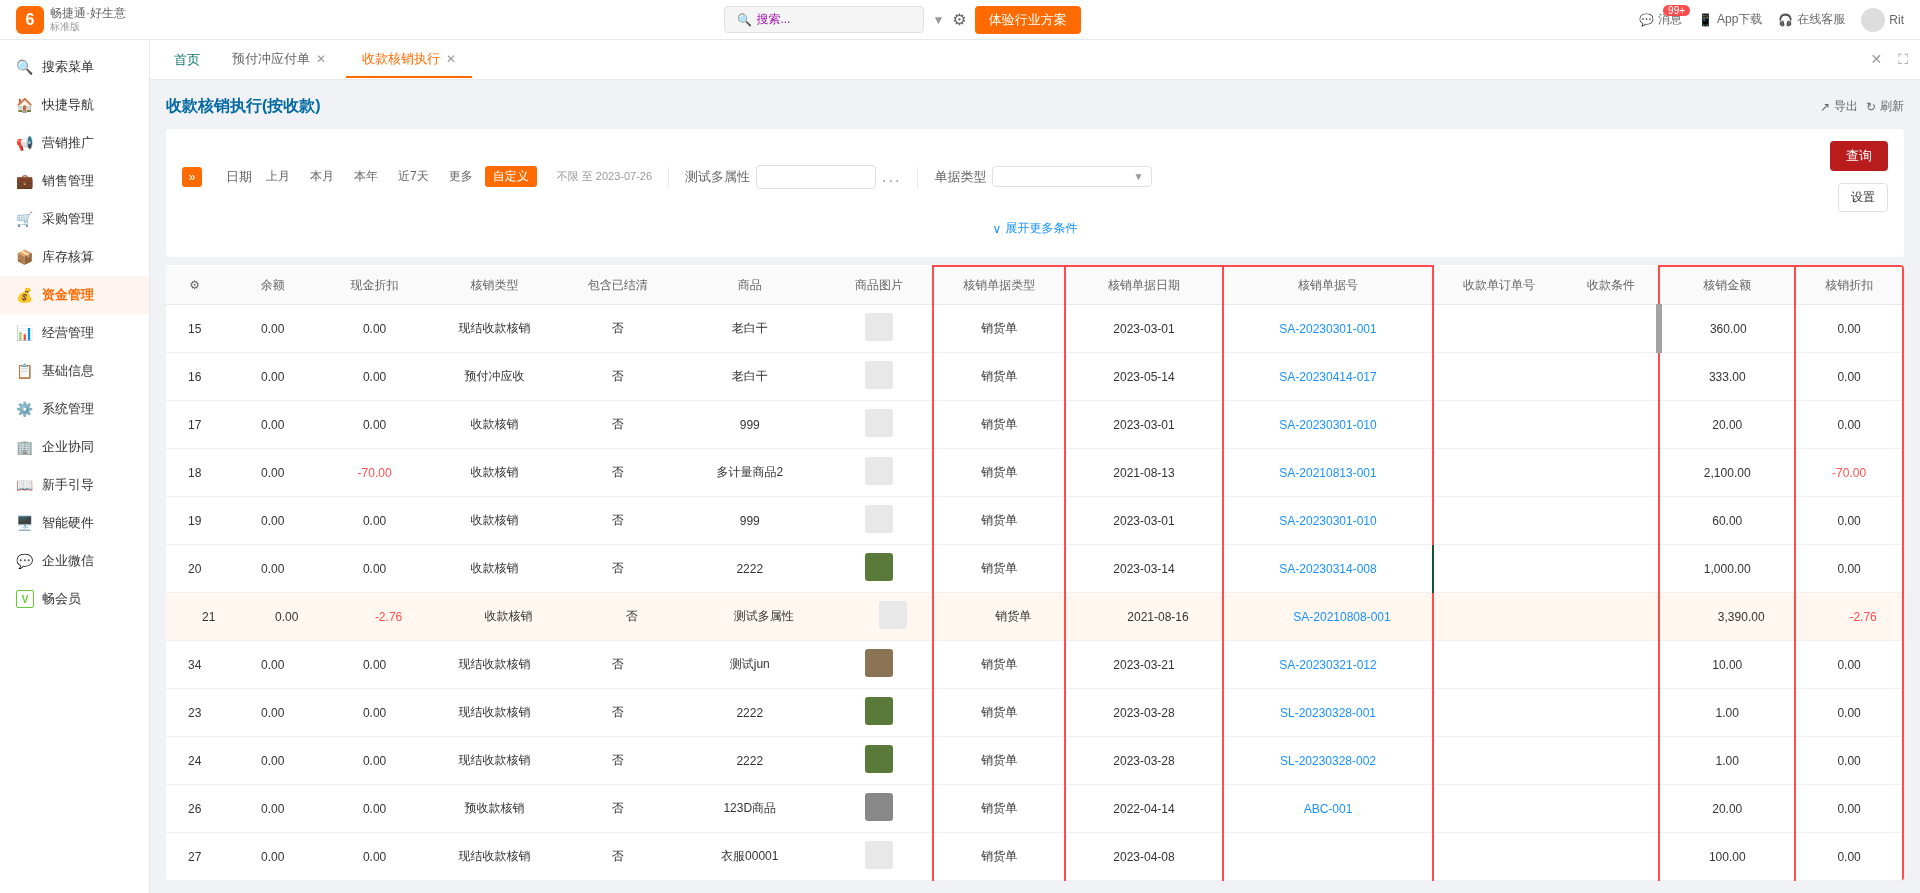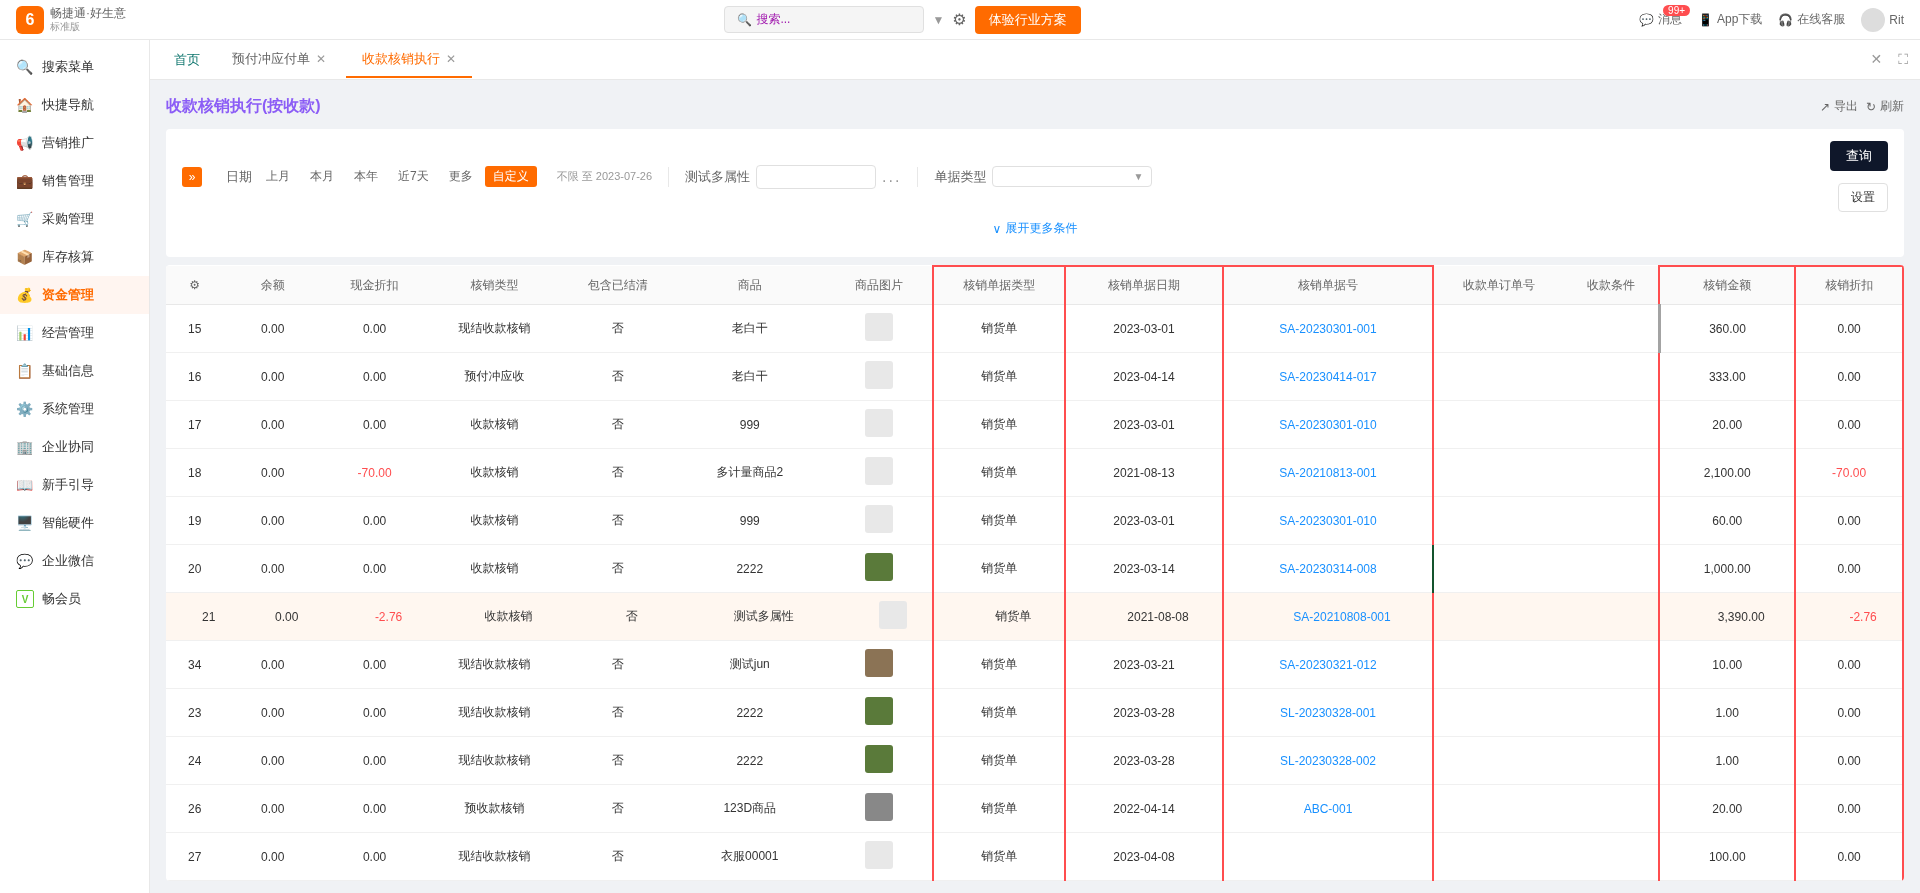--- a/index.html
+++ b/index.html
@@ -33,37 +33,37 @@
     .tab-item { display: flex; align-items: center; gap: 6px; padding: 8px 16px; cursor: pointer; font-size: 13px; color: #666; border-bottom: 2px solid transparent; margin-right: 4px; }
     .tab-item.active { color: #ff6b00; border-bottom-color: #ff6b00; }
     .tab-item .close-btn { font-size: 12px; color: #999; cursor: pointer; }
     .tab-home { color: #0f766e; font-size: 13px; padding: 8px 16px; cursor: pointer; }
     .tab-bar-right { margin-left: auto; display: flex; gap: 8px; }
     .tab-bar-btn { font-size: 14px; color: #999; cursor: pointer; padding: 4px; }
 
     
     .page-body { flex: 1; overflow: auto; padding: 16px; }
     .page-title-bar { display: flex; align-items: center; justify-content: space-between; margin-bottom: 12px; }
-    .page-title { font-size: 16px; font-weight: bold; color: #8b5cf6; }
+    .page-title { font-size: 16px; font-weight: bold; color: #0369a1; }
     .page-actions { display: flex; gap: 8px; }
     .action-btn { display: flex; align-items: center; gap: 4px; color: #666; font-size: 12px; cursor: pointer; }
     
     
     .filter-area { background: #fff; border-radius: 4px; padding: 12px 16px; margin-bottom: 8px; }
     .filter-row { display: flex; align-items: center; gap: 16px; flex-wrap: wrap; }
     .filter-item { display: flex; align-items: center; gap: 6px; }
     .filter-label { color: #666; font-size: 13px; }
     .filter-date-btns { display: flex; gap: 4px; align-items: center; }
     .date-btn { padding: 2px 8px; font-size: 12px; color: #666; cursor: pointer; border: none; background: none; }
     .date-btn.custom { background: #ff6b00; color: white; border-radius: 3px; padding: 2px 8px; }
     .date-range { color: #999; font-size: 11px; }
     .filter-divider { height: 20px; width: 1px; background: #e8e8e8; }
     .filter-input { border: 1px solid #e0e0e0; border-radius: 4px; padding: 4px 8px; font-size: 12px; min-width: 120px; color: #333; }
     .filter-dots { color: #999; font-size: 16px; letter-spacing: 2px; }
-    .query-btn { background: #0f172a; color: white; border: none; border-radius: 4px; padding: 6px 16px; font-size: 13px; cursor: pointer; }
+    .query-btn { background: #b91c1c; color: white; border: none; border-radius: 4px; padding: 6px 16px; font-size: 13px; cursor: pointer; }
     .settings-btn { border: 1px solid #e0e0e0; background: #fff; color: #333; border-radius: 4px; padding: 5px 12px; font-size: 12px; cursor: pointer; margin-top: 4px; display: block; }
     .expand-btn { display: flex; align-items: center; gap: 4px; color: #1890ff; font-size: 12px; cursor: pointer; margin: 8px 0; justify-content: center; }
     .orange-arrow { background: #ff6b00; color: white; width: 20px; height: 20px; border-radius: 3px; display: flex; align-items: center; justify-content: center; cursor: pointer; font-size: 12px; margin-right: 8px; }
 
     
     .table-wrapper { background: #fff; border-radius: 4px; overflow: auto; position: relative; }
     table { width: 100%; border-collapse: collapse; font-size: 12px; }
     thead tr { background: #fafafa; }
     th { padding: 10px 8px; text-align: center; color: #666; font-weight: normal; border-bottom: 1px solid #e8e8e8; white-space: nowrap; font-size: 12px; }
     td { padding: 8px 8px; text-align: center; border-bottom: 1px solid #f0f0f0; white-space: nowrap; }
@@ -292,33 +292,33 @@
     <td class="">0.00</td>
     <td>现结收款核销</td>
     <td>否</td>
     <td>老白干</td>
     <td><div class="thumbnail"></div></td>
     <td style="border-left:2px solid #ff4d4f;border-right:2px solid #ff4d4f">销货单</td>
     <td style="border-right:2px solid #ff4d4f">2023-03-01</td>
     <td style="border-right:2px solid #ff4d4f"><a class="link-cell">SA-20230301-001</a></td>
     <td></td>
     <td></td>
-    <td class="" style="border-left:3px solid #a3a3a3;border-right:2px solid #ff4d4f">360.00</td>
+    <td class="" style="border-left:6px solid #a3a3a3;border-right:2px solid #ff4d4f">360.00</td>
     <td class="" style="border-right:2px solid #ff4d4f">0.00</td>
   </tr>
               <tr>
     <td>16</td>
     <td>0.00</td>
     <td class="">0.00</td>
     <td>预付冲应收</td>
     <td>否</td>
     <td>老白干</td>
     <td><div class="thumbnail"></div></td>
     <td style="border-left:2px solid #ff4d4f;border-right:2px solid #ff4d4f">销货单</td>
-    <td style="border-right:2px solid #ff4d4f">2023-04-14</td>
+    <td style="border-right:2px solid #ff4d4f">2023-05-14</td>
     <td style="border-right:2px solid #ff4d4f"><a class="link-cell">SA-20230414-017</a></td>
     <td></td>
     <td></td>
     <td class="" style="border-left:2px solid #ff4d4f;border-right:2px solid #ff4d4f">333.00</td>
     <td class="" style="border-right:2px solid #ff4d4f">0.00</td>
   </tr>
               <tr>
     <td>17</td>
     <td>0.00</td>
     <td class="">0.00</td>
@@ -384,21 +384,21 @@
   </tr>
               <tr class="highlighted">
     <td>21</td>
     <td>0.00</td>
     <td class="negative">-2.76</td>
     <td>收款核销</td>
     <td>否</td>
     <td>测试多属性</td>
     <td><div class="thumbnail"></div></td>
     <td style="border-left:2px solid #ff4d4f;border-right:2px solid #ff4d4f">销货单</td>
-    <td style="border-right:2px solid #ff4d4f">2021-08-08</td>
+    <td style="border-right:2px solid #ff4d4f">2021-08-16</td>
     <td style="border-right:2px solid #ff4d4f"><a class="link-cell">SA-20210808-001</a></td>
     <td></td>
     <td></td>
     <td class="" style="border-left:2px solid #ff4d4f;border-right:2px solid #ff4d4f">3,390.00</td>
     <td class="negative" style="border-right:2px solid #ff4d4f">-2.76</td>
   </tr>
               <tr>
     <td>34</td>
     <td>0.00</td>
     <td class="">0.00</td>

